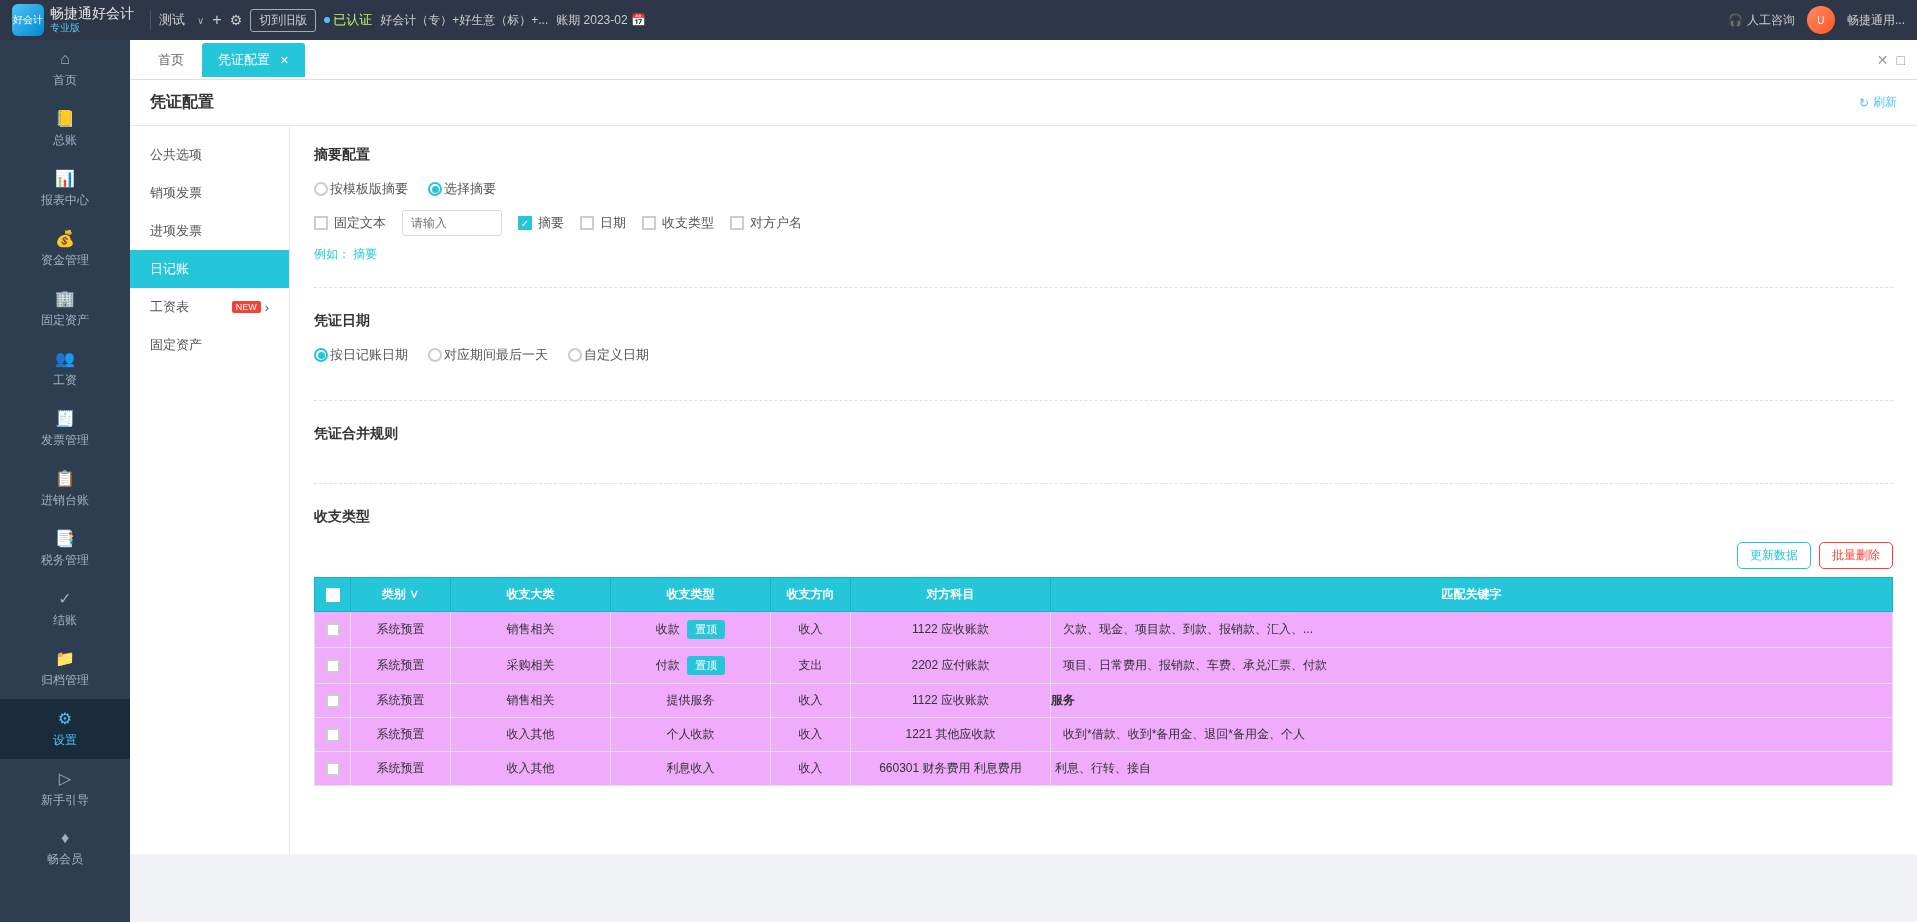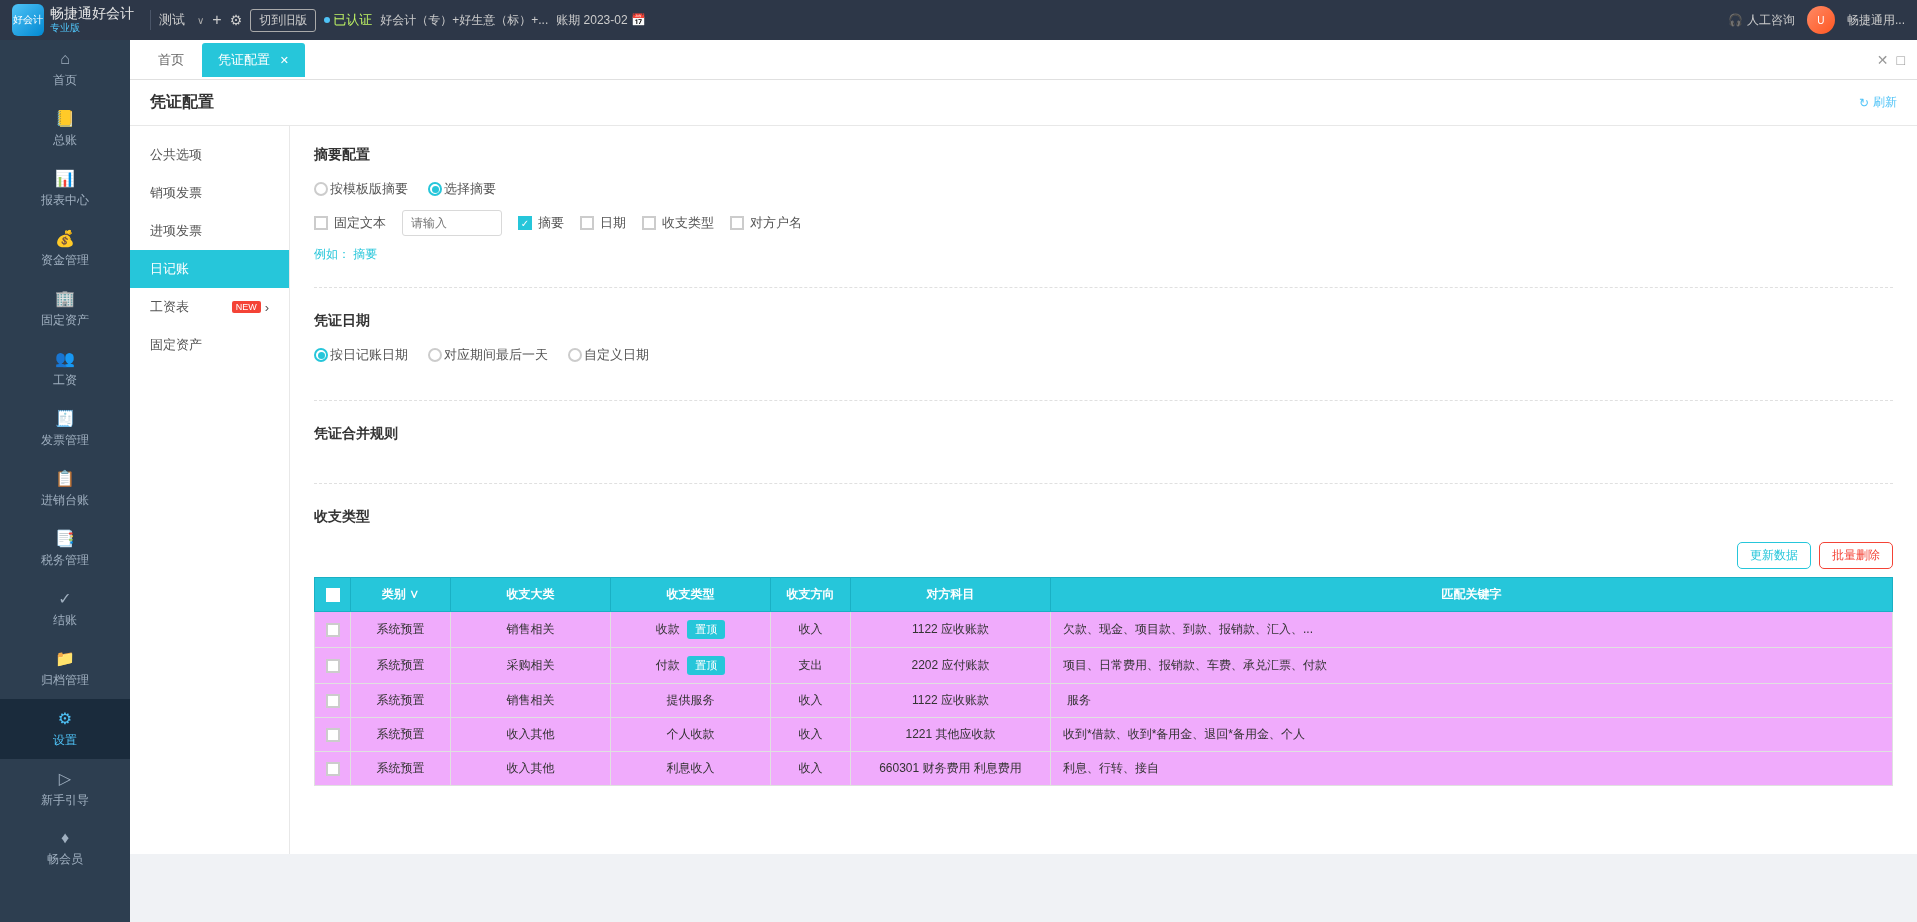--- a/index.html
+++ b/index.html
@@ -376,21 +376,21 @@
                   <td>
                       <div class="checkbox-box" style="margin:auto;"></div>
                     </td>
                   <td>系统预置</td>
                   <td>销售相关</td>
                   <td>
                     <span>提供服务</span>
                   </td>
                   <td>收入</td>
                   <td>1122 应收账款</td>
-                  <td style="text-align:left;padding-left:16px;">服务</td>
+                  <td style="text-align:left;padding-left:0;font-weight:bold;">服务</td>
                 </tr>
                 <tr>
                   <td>
                       <div class="checkbox-box" style="margin:auto;"></div>
                     </td>
                   <td>系统预置</td>
                   <td>收入其他</td>
                   <td>
                     <span>个人收款</span>
                   </td>
@@ -402,21 +402,21 @@
                   <td>
                       <div class="checkbox-box" style="margin:auto;"></div>
                     </td>
                   <td>系统预置</td>
                   <td>收入其他</td>
                   <td>
                     <span>利息收入</span>
                   </td>
                   <td>收入</td>
                   <td>660301 财务费用 利息费用</td>
-                  <td style="text-align:left;padding-left:12px;">利息、行转、接自</td>
+                  <td style="text-align:left;padding-left:4px;">利息、行转、接自</td>
                 </tr>
               </tbody>
             </table>
           </div>
 
         </div>
       </div>
     </div>
   </div>
 </div>

